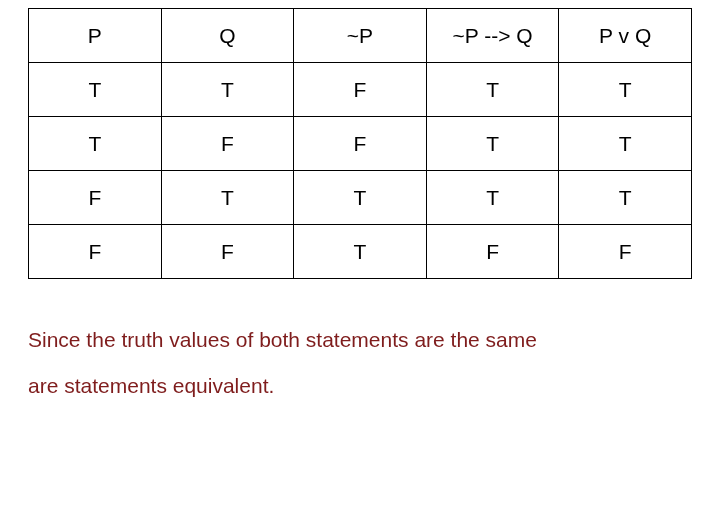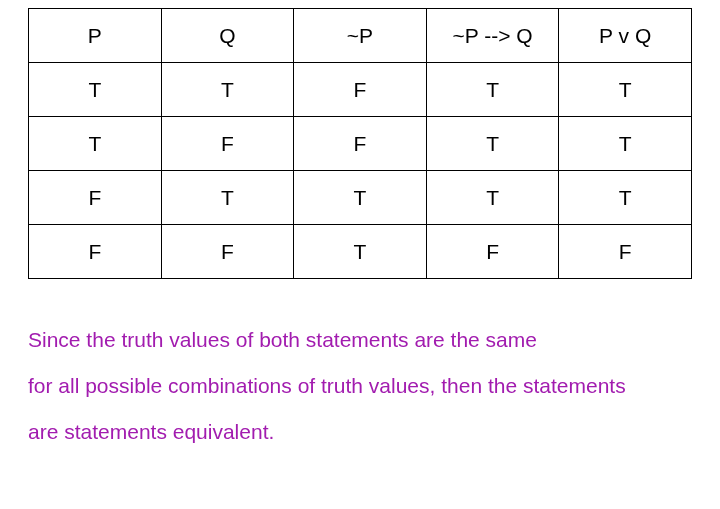--- a/index.html
+++ b/index.html
@@ -31,21 +31,21 @@
       font-weight: 400;
       color: #000;
     }
     th {
       font-weight: 400;
     }
     .explanation {
       padding: 38px 28px 0 28px;
       font-size: 21px;
       line-height: 2.2;
-      color: #a21caf;
+      color: #7f1d1d;
     }
     .explanation p {
       margin: 0;
     }
   </style>
 </head>
 <body>
 
 <div class="table-wrapper">
   <table>
@@ -86,15 +86,14 @@
         <td>T</td>
         <td>F</td>
         <td>F</td>
       </tr>
     </tbody>
   </table>
 </div>
 
 <div class="explanation">
   <p>Since the truth values of both statements are the same</p>
-  <p>for all possible combinations of truth values, then the statements</p>
   <p>are statements equivalent.</p>
 </div>
 
 </body></html>

